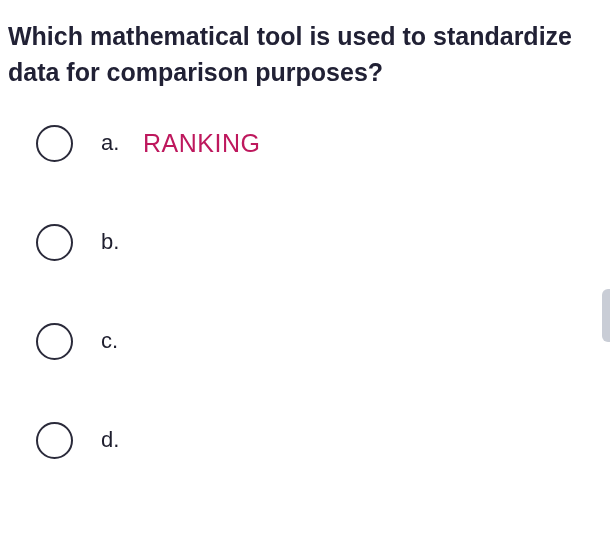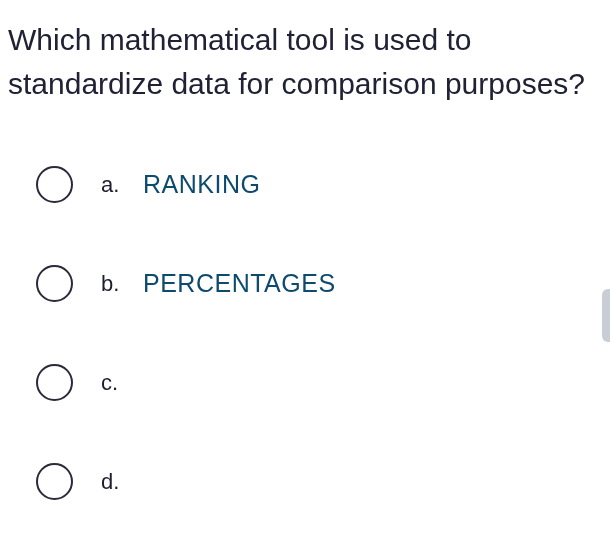--- a/index.html
+++ b/index.html
@@ -10,25 +10,25 @@
     body {
       width: 610px;
       height: 545px;
       background: #ffffff;
       font-family: -apple-system, BlinkMacSystemFont, 'Segoe UI', Arial, sans-serif;
       color: #1e1e2e;
       padding: 18px 8px 0 8px;
       position: relative;
     }
     .question {
-      font-size: 30px;
+      font-size: 25px;
       line-height: 1.45;
       color: #212135;
-      margin-bottom: 61px;
-      font-weight: 400;
+      margin-bottom: 34px;
+      font-weight: 700;
     }
     .options {
       padding-left: 28px;
     }
     .option-row {
       display: flex;
       align-items: center;
       margin-bottom: 62px;
     }
     .radio {
@@ -42,21 +42,21 @@
       cursor: pointer;
     }
     .option-letter {
       font-size: 22px;
       color: #1e1e2e;
       margin-right: 18px;
       min-width: 24px;
     }
     .option-text {
       font-size: 25px;
-      color: #0c4a6e;
+      color: #be185d;
       letter-spacing: 0.5px;
     }
     .side-tab {
       position: absolute;
       right: 0;
       top: 289px;
       width: 8px;
       height: 53px;
       background: #c9cdd6;
       border-top-left-radius: 6px;
@@ -70,21 +70,20 @@
 
 <div class="options">
   <div class="option-row">
     <div class="radio"></div>
     <span class="option-letter">a.</span>
     <span class="option-text">RANKING</span>
   </div>
   <div class="option-row">
     <div class="radio"></div>
     <span class="option-letter">b.</span>
-    <span class="option-text">PERCENTAGES</span>
   </div>
   <div class="option-row">
     <div class="radio"></div>
     <span class="option-letter">c.</span>
   </div>
   <div class="option-row">
     <div class="radio"></div>
     <span class="option-letter">d.</span>
   </div>
 </div>

